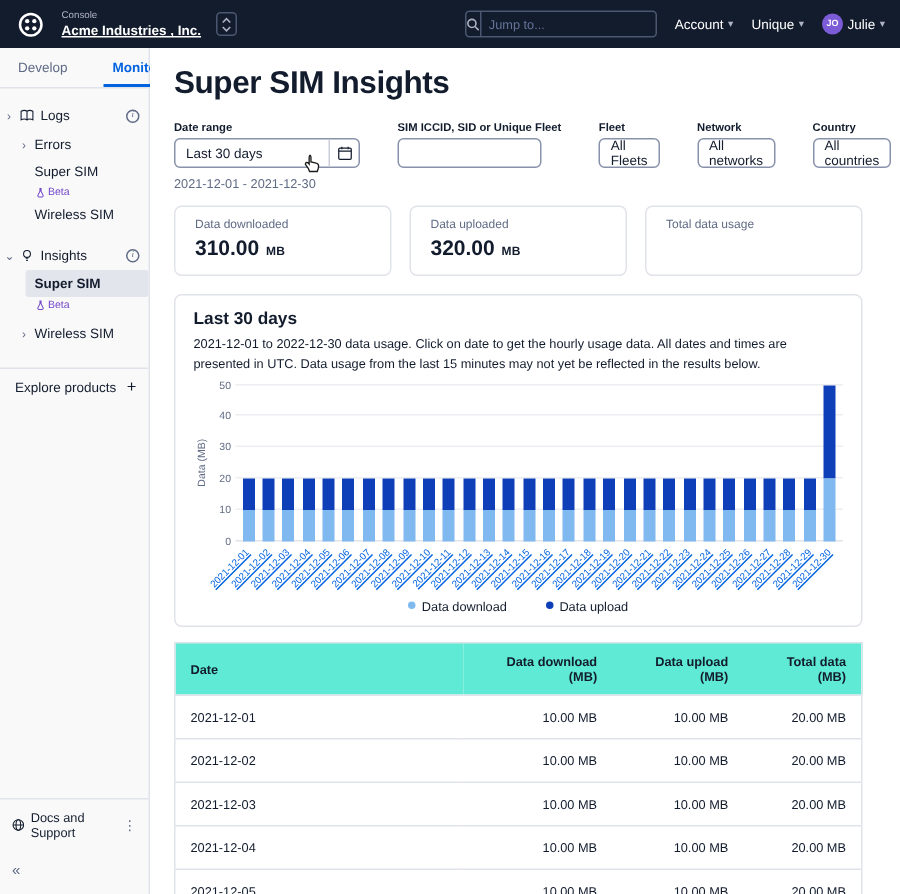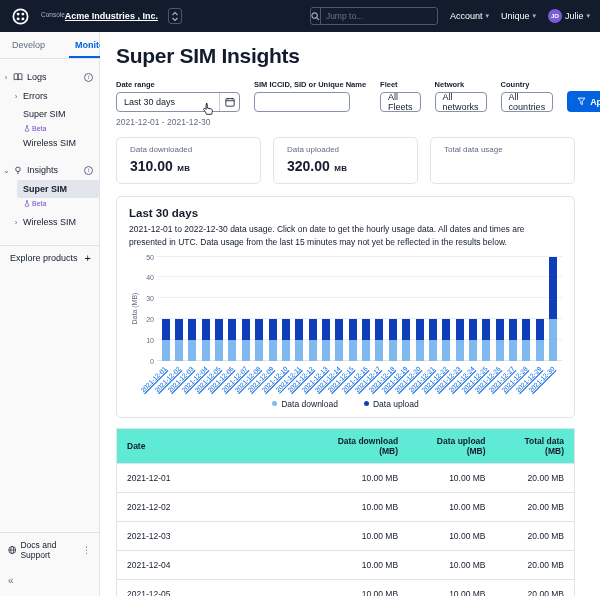--- a/index.html
+++ b/index.html
@@ -3,21 +3,21 @@
 <meta charset="utf-8">
 <style>
   * { margin:0; padding:0; box-sizing:border-box; }
   html,body { width:600px; height:596px; overflow:hidden; background:#fff;
     font-family:"Liberation Sans", sans-serif; color:#121C2D; }
   .app { width:600px; height:596px; display:flex; flex-direction:column; }
 
   
   .topbar { height:32px; background:#121C2D; display:flex; align-items:center; padding:0 10px; flex:0 0 32px; }
   .logo { width:17px; height:17px; margin:0 12px 0 2px; flex:0 0 auto; }
-  .console-block { display:flex; flex-direction:row; justify-content:center; margin-right:6px; }
+  .console-block { display:flex; flex-direction:column; justify-content:center; margin-right:6px; }
   .console-label { font-size:6.5px; color:#AEB2C1; margin-bottom:1px; }
   .account-name { font-size:9px; font-weight:bold; color:#fff; text-decoration:underline; cursor:pointer; }
   .org-stepper { width:14px; height:16px; border:1px solid #4B5671; border-radius:3px; display:flex; align-items:center; justify-content:center; margin-left:4px; }
   .top-right { margin-left:auto; display:flex; align-items:center; gap:12px; }
   .search-box { width:128px; height:18px; border:1px solid #4B5671; border-radius:3px; display:flex; align-items:center; background:#121C2D; overflow:hidden; }
   .search-icon-seg { width:18px; height:100%; display:flex; align-items:center; justify-content:center; border-right:1px solid #4B5671; }
   .search-input { flex:1; background:transparent; border:none; outline:none; color:#AEB2C1; font-size:8.5px; padding:0 5px; font-family:"Liberation Sans", sans-serif; }
   .search-input::placeholder { color:#67749A; }
   .top-link { display:flex; align-items:center; gap:3px; color:#fff; font-size:9px; cursor:pointer; }
   .chev-down { font-size:7px; color:#AEB2C1; }
@@ -46,21 +46,21 @@
   .explore-row { display:flex; align-items:center; margin-top:14px; padding:6px 8px 6px 10px; border-top:1px solid #E1E3EA; cursor:pointer; }
   .explore-row .plus { margin-left:auto; font-size:11px; color:#121C2D; }
   .side-bottom { border-top:1px solid #E1E3EA; }
   .docs-row { display:flex; align-items:center; gap:4px; padding:7px 8px; cursor:pointer; }
   .docs-row .kebab { margin-left:auto; color:#606B85; font-size:9px; }
   .collapse-row { padding:8px 8px 10px; color:#606B85; font-size:10px; cursor:pointer; }
 
   
   .main { flex:1; background:#fff; padding:12px 25px 0 16px; overflow:hidden; }
   .page-title { font-size:21px; font-weight:bold; letter-spacing:-0.3px; margin-bottom:12px; }
-  .filters { display:flex; align-items:flex-end; gap:14px; }
+  .filters { display:flex; align-items:flex-end; gap:25px; }
   .fgroup { display:flex; flex-direction:column; }
   .flabel { font-size:7.5px; font-weight:bold; margin-bottom:3px; white-space:nowrap; }
   .field { height:20px; border:1px solid #8891AA; border-radius:4px; background:#fff; font-size:9px; display:flex; align-items:center; padding:0 7px; color:#121C2D; cursor:pointer; }
   .daterange-field { width:124px; padding:0; position:relative; }
   .daterange-field .val { flex:1; padding:0 7px; }
   .cal-seg { width:20px; height:100%; border-left:1px solid #CACDD8; display:flex; align-items:center; justify-content:center; }
   .cursor-glyph { position:absolute; right:24px; top:9px; }
   .sim-input { width:96px; height:20px; border:1px solid #8891AA; border-radius:4px; font-size:9px; padding:0 6px; outline:none; font-family:"Liberation Sans", sans-serif; }
   .apply-btn { height:21px; background:#0263E0; border:none; border-radius:4px; color:#fff; font-size:9px; font-weight:bold; display:flex; align-items:center; gap:4px; padding:0 10px; cursor:pointer; font-family:"Liberation Sans", sans-serif; }
   .clear-link { font-size:9px; font-weight:bold; color:#0263E0; cursor:pointer; margin-bottom:5px; white-space:nowrap; }
@@ -239,21 +239,21 @@
                 </svg>
             </span>
             <span class="cursor-glyph">
               <svg width="13" height="14" viewBox="0 0 13 14">
                   <path d="M4.2 1.6c.7 0 1.1.5 1.1 1.1V6l3.5.8c1 .2 1.6.9 1.6 1.9 0 .5-.1 1.1-.3 1.8l-.6 1.8H4.4l-.9-2.1-1.7-2.3c-.5-.7 0-1.6.8-1.6.4 0 .8.2 1 .5l.5.6V2.7c0-.6.4-1.1 1.1-1.1z" fill="#fff" stroke="#1b1b1b" stroke-width="0.9"></path>
                 </svg>
             </span>
           </div>
         </div>
         <div class="fgroup">
-          <span class="flabel">SIM ICCID, SID or Unique Name</span>
+          <span class="flabel">SIM ICCID, SID or Unique Fleet</span>
           <input class="sim-input" value="" style="">
         </div>
         <div class="fgroup">
           <span class="flabel">Fleet</span>
           <div class="field">
             <span>All Fleets</span>
           </div>
         </div>
         <div class="fgroup">
           <span class="flabel">Network</span>

